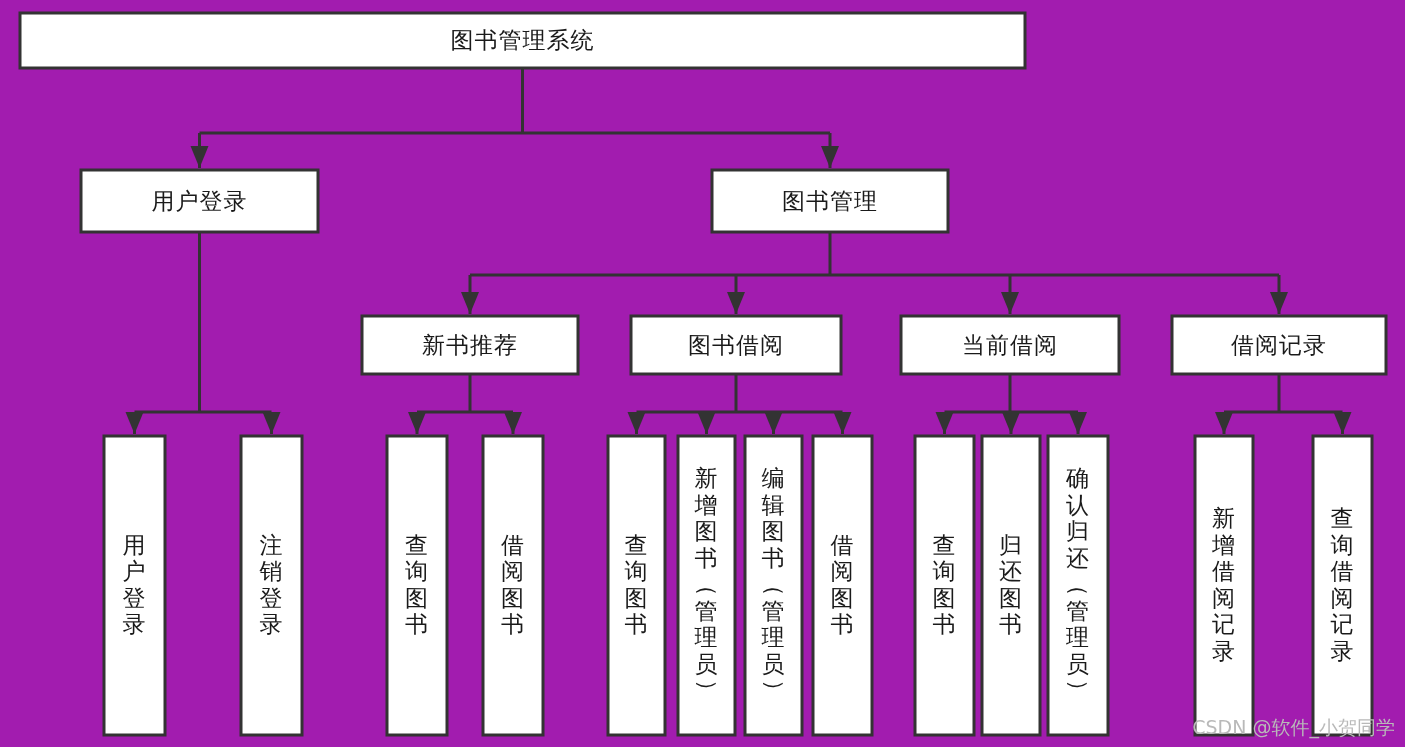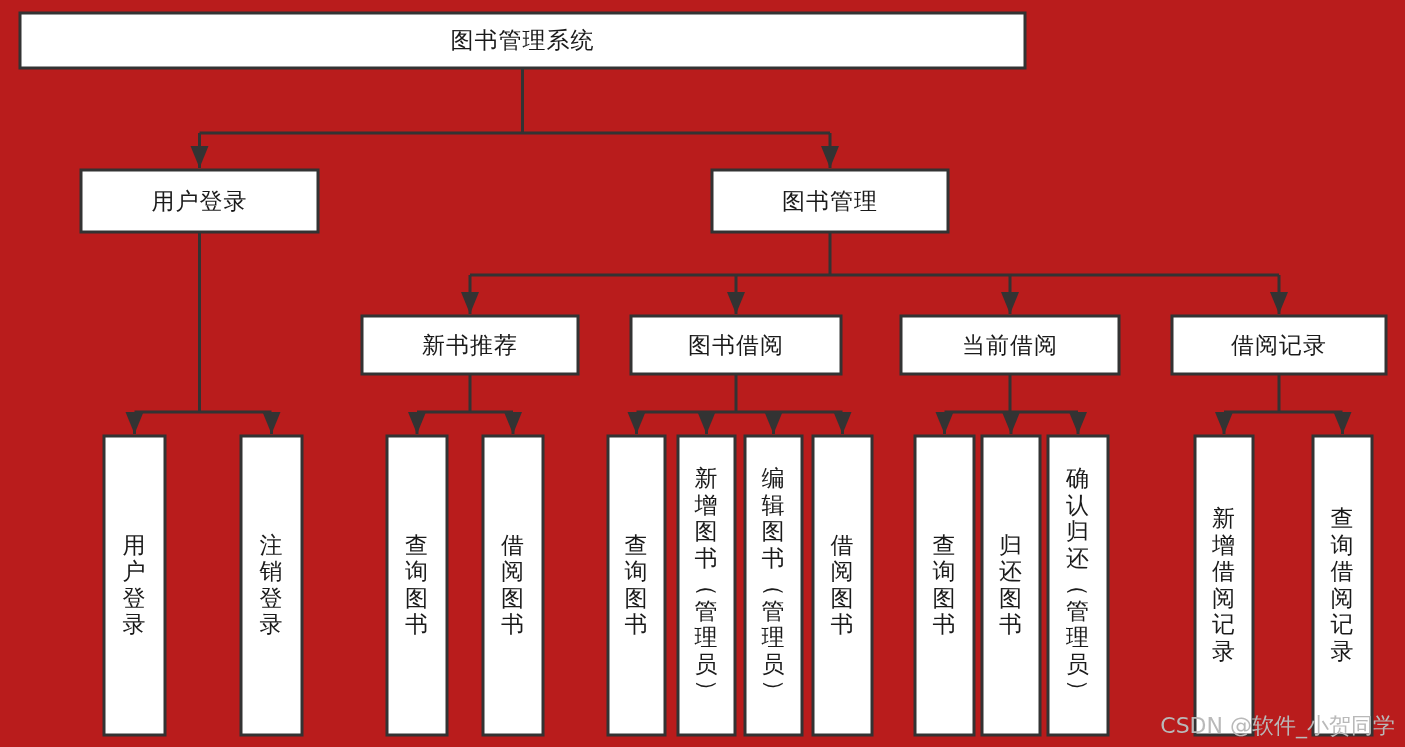--- a/index.html
+++ b/index.html
@@ -12,21 +12,21 @@
     width: 1405px;
     height: 747px;
     font-family: "DejaVu Sans", "Liberation Sans", sans-serif;
     overflow: hidden;
     position: relative;
   }
   #diagram-root {
     position: relative;
     width: 1405px;
     height: 747px;
-    background: #b91c1c;
+    background: #a21caf;
   }
   svg#chart-svg {
     position: absolute;
     left: 0;
     top: 0;
     width: 1405px;
     height: 747px;
     display: block;
   }
   .node-rect {
@@ -56,21 +56,21 @@
   }
   .arrow-head {
     fill: #333333;
     stroke: none;
   }
   .watermark {
     position: absolute;
     right: 10px;
     bottom: 6px;
     font-family: "DejaVu Sans", "Liberation Sans", sans-serif;
-    font-size: 22px;
+    font-size: 19px;
     color: #b9b9b9;
     white-space: nowrap;
     user-select: none;
   }
 </style>
 </head>
 <body>
 
 <div id="diagram-root">
   <svg id="chart-svg" viewBox="0 0 1405 747">

